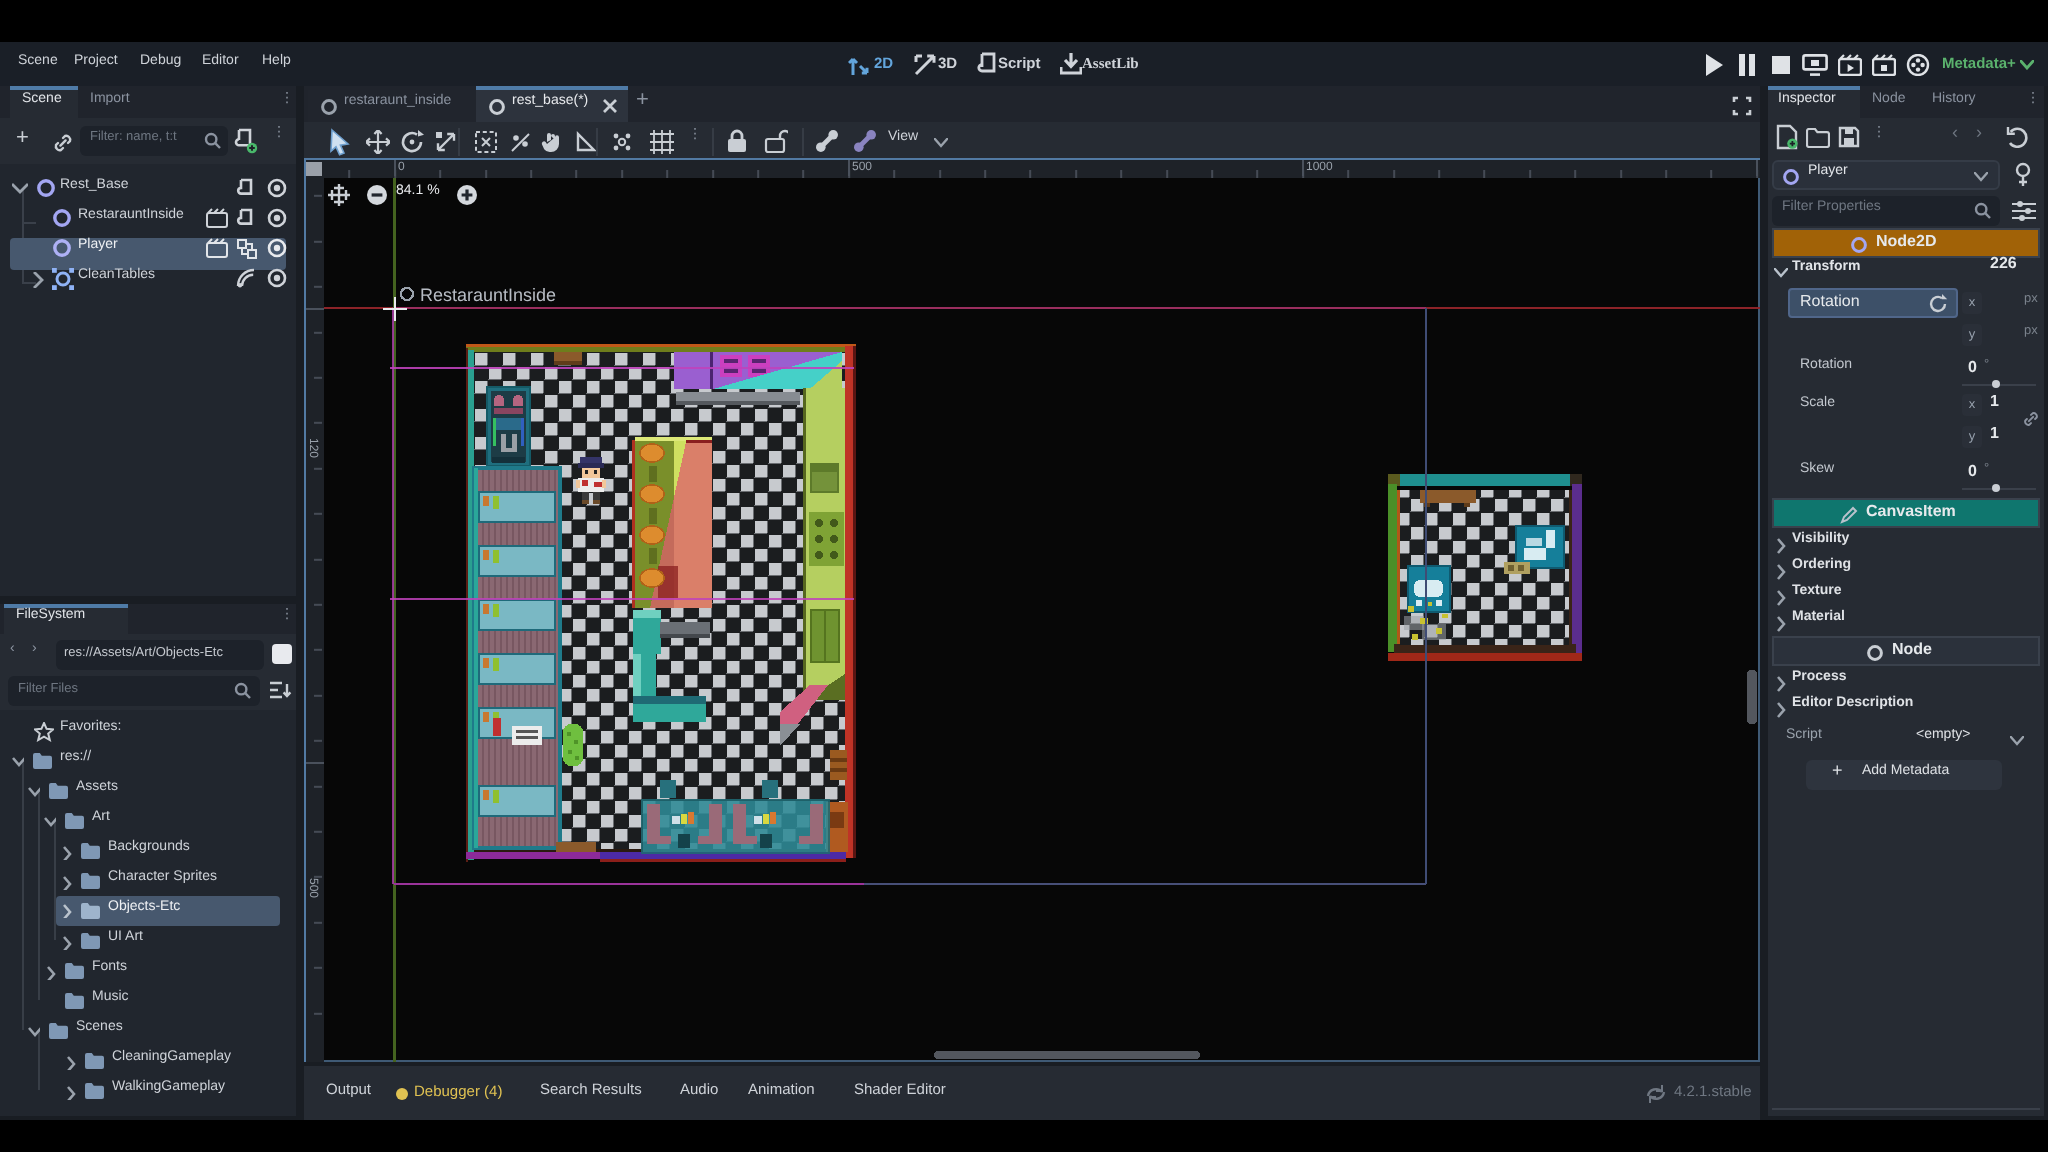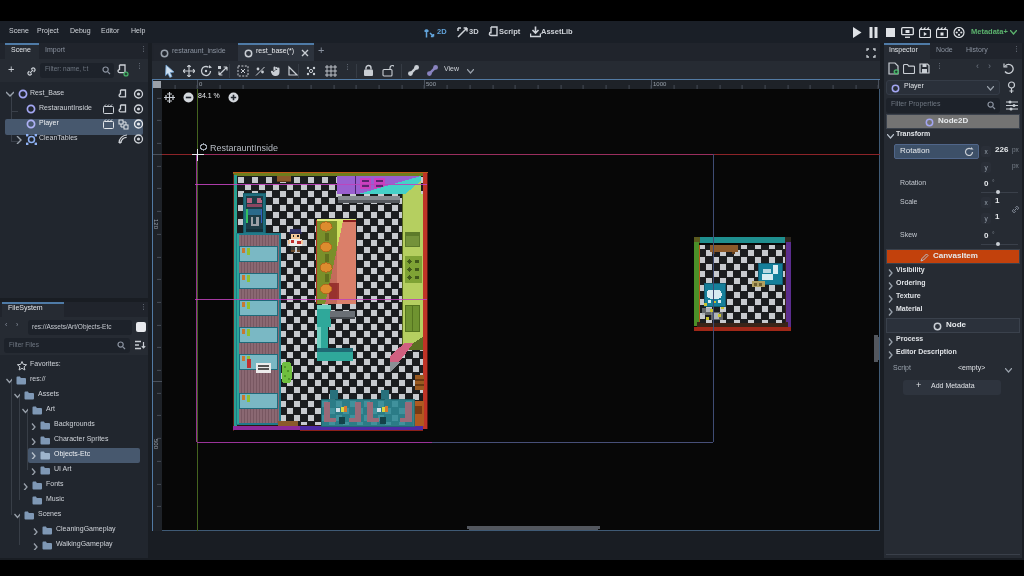--- a/index.html
+++ b/index.html
@@ -40,21 +40,21 @@
       </svg>
     <span class="abs bold txt" style="left:469px;top:6px;font-size:7.5px;">3D</span>
     <svg class="abs" style="left:488px;top:5px;" width="10" height="12" viewBox="0 0 10 12">
         <path d="M3 1 h6 v8.5 h-6 M3 1 v6.5 M3 9.5 a1.6 1.6 0 0 1 0 -3.2 M3 9.5 h2" stroke="#cfd3d9" fill="none" stroke-width="1.4"></path>
       </svg>
     <span class="abs bold txt" style="left:499px;top:6px;font-size:7.5px;">Script</span>
     <svg class="abs" style="left:530px;top:5px;" width="11" height="12" viewBox="0 0 11 12">
         <path d="M5.5 0.5 v6 M2.5 4 L5.5 7.2 L8.5 4" stroke="#cfd3d9" stroke-width="1.6" fill="none"></path>
         <path d="M0.5 7.5 v3 h10 v-3" stroke="#cfd3d9" stroke-width="1.5" fill="none"></path>
       </svg>
-    <span class="abs bold txt" style="left:541px;top:6px;font-size:7.5px;">AssetLib</span>
+    <span class="abs bold txt" style="left:541px;top:6px;font-size:7.5px;font-family:Liberation Serif, serif;">AssetLib</span>
 
     <svg class="abs" style="left:852px;top:6px;" width="10" height="11">
         <path d="M1 0 L9.5 5.5 L1 11 Z" fill="#dfe2e6"></path>
       </svg>
     <svg class="abs" style="left:869px;top:6px;" width="9" height="11">
         <rect x="0.5" width="3" height="11" fill="#dfe2e6"></rect>
         <rect x="5.5" width="3" height="11" fill="#dfe2e6"></rect>
       </svg>
     <svg class="abs" style="left:886px;top:7px;" width="9" height="9">
         <rect width="9" height="9" fill="#dfe2e6"></rect>
@@ -728,20 +728,34 @@
         <circle cx="5.5" cy="5.5" r="5" fill="#d4d8dd"></circle>
         <path d="M2.8 5.5 h5.4" stroke="#21262e" stroke-width="1.6"></path>
       </svg>
     <span class="abs" style="left:34px;top:1px;font-size:7px;color:#e8eaed;">84.1 %</span>
     <svg class="abs" style="left:64px;top:1px;" width="11" height="11">
         <circle cx="5.5" cy="5.5" r="5" fill="#d4d8dd"></circle>
         <path d="M2.8 5.5 h5.4 M5.5 2.8 v5.4" stroke="#21262e" stroke-width="1.6"></path>
       </svg>
   </div>
 
+  <div class="abs panel" style="left:152px;top:533px;width:728px;height:27px;">
+    <span class="abs" style="left:11px;top:7px;font-size:7.5px;color:#cfd3d9;">Output</span>
+    <span class="abs" style="left:46px;top:11px;width:6px;height:6px;border-radius:3px;background:#e0c252;"></span>
+    <span class="abs" style="left:55px;top:8px;font-size:7.5px;color:#e0c252;">Debugger (4)</span>
+    <span class="abs" style="left:118px;top:7px;font-size:7.5px;color:#cfd3d9;">Search Results</span>
+    <span class="abs" style="left:188px;top:7px;font-size:7.5px;color:#cfd3d9;">Audio</span>
+    <span class="abs" style="left:222px;top:7px;font-size:7.5px;color:#cfd3d9;">Animation</span>
+    <span class="abs" style="left:275px;top:7px;font-size:7.5px;color:#cfd3d9;">Shader Editor</span>
+    <svg class="abs" style="left:671px;top:9px;" width="10" height="10" viewBox="0 0 10 10">
+        <path d="M1 6 a4 4 0 0 1 7 -2 M9 4 a4 4 0 0 1 -7 2" stroke="#6f7782" stroke-width="1.2" fill="none"></path>
+        <path d="M8 0.5 v3 h-3 M2 9.5 v-3 h3" stroke="#6f7782" stroke-width="1" fill="none"></path>
+      </svg>
+    <span class="abs" style="left:685px;top:8px;font-size:7.5px;color:#6f7782;">4.2.1.stable</span>
+  </div>
 
   <div class="abs panel" style="left:884px;top:43px;width:138px;height:515px;" id="inspector">
     <div class="abs tabbar" style="left:0;top:0;width:138px;height:16px;"></div>
     <div class="abs panel" style="left:0;top:0;width:46px;height:16px;border-top:2px solid #4f7ba7;"></div>
     <span class="abs" style="left:5px;top:3px;font-size:7px;color:#e2e5e9;">Inspector</span>
     <span class="abs dim" style="left:52px;top:3px;font-size:7px;">Node</span>
     <span class="abs dim" style="left:82px;top:3px;font-size:7px;">History</span>
     <span class="abs dim" style="left:129px;top:2px;font-size:7px;">⋮</span>
 
     <svg class="abs" style="left:4px;top:19px;" width="11" height="13" viewBox="0 0 11 13">
@@ -786,40 +800,40 @@
           <path d="M5.6 5.6 L8 8" stroke="#8b93a0" stroke-width="1.2"></path>
         </svg>
     </div>
     <svg class="abs" style="left:122px;top:57px;" width="12" height="11" viewBox="0 0 12 11">
         <path d="M0 2 h12 M0 5.5 h12 M0 9 h12" stroke="#c9ced4" stroke-width="1.1"></path>
         <circle cx="4" cy="2" r="1.5" fill="#c9ced4"></circle>
         <circle cx="8" cy="5.5" r="1.5" fill="#c9ced4"></circle>
         <circle cx="5" cy="9" r="1.5" fill="#c9ced4"></circle>
       </svg>
 
-    <div class="abs" style="left:2px;top:71px;width:134px;height:15px;background:#737373;border:1px solid #3a414c;">
+    <div class="abs" style="left:2px;top:71px;width:134px;height:15px;background:#a16207;border:1px solid #3a414c;">
       <svg class="abs" style="left:38px;top:3px;" width="9" height="9">
           <circle cx="4.5" cy="4.5" r="3.2" stroke="#a3a6f2" stroke-width="1.5" fill="none"></circle>
         </svg>
       <span class="abs bold" style="left:51px;top:1px;font-size:8px;color:#e6e9ec;">Node2D</span>
     </div>
     <svg class="abs" style="left:3px;top:91px;" width="7" height="5">
         <path d="M0 0 L3.5 4 L7 0" stroke="#b9c2cc" stroke-width="1.2" fill="none"></path>
       </svg>
     <span class="abs bold" style="left:12px;top:87px;font-size:7px;color:#e2e5e9;">Transform</span>
 
     <div class="abs" style="left:10px;top:101px;width:85px;height:15px;background:#3d5068;border:1px solid #50668a;border-radius:2px;">
       <span class="abs" style="left:5px;top:1px;font-size:8px;color:#e6e9ec;">Rotation</span>
       <svg class="abs" style="right:4px;top:2px;" width="10" height="10" viewBox="0 0 10 10">
           <path d="M8.5 5 a3.5 3.5 0 1 1 -1.5 -2.9" stroke="#c9ced4" stroke-width="1.2" fill="none"></path>
           <path d="M7 0 v2.6 h2.6" fill="#c9ced4"></path>
         </svg>
     </div>
     <span class="abs" style="left:97px;top:103px;width:10px;height:11px;background:#2a2f38;border-radius:2px;font-size:6.5px;color:#97a1ad;text-align:center;line-height:11px;">x</span>
-    <span class="abs bold" style="left:111px;top:102px;font-size:8px;color:#e6e9ec;">226</span>
+    <span class="abs bold" style="left:111px;top:84px;font-size:8px;color:#e6e9ec;">226</span>
     <span class="abs" style="left:128px;top:103px;font-size:6.5px;color:#7a828c;">px</span>
     <span class="abs" style="left:97px;top:119px;width:10px;height:11px;background:#2a2f38;border-radius:2px;font-size:6.5px;color:#97a1ad;text-align:center;line-height:11px;">y</span>
     <span class="abs bold" style="left:111px;top:118px;font-size:13px;color:#e6e9ec;margin-left:36px;">197</span>
     <span class="abs" style="left:128px;top:119px;font-size:6.5px;color:#7a828c;">px</span>
 
     <span class="abs" style="left:16px;top:136px;font-size:7px;color:#c3c8cf;">Rotation</span>
     <span class="abs bold" style="left:100px;top:136px;font-size:8px;color:#e6e9ec;">0</span>
     <span class="abs" style="left:108px;top:136px;font-size:6.5px;color:#7a828c;">°</span>
     <div class="abs" style="left:97px;top:149px;width:37px;height:1px;background:#3a404a;"></div>
     <div class="abs" style="left:112px;top:147px;width:4px;height:4px;border-radius:2px;background:#c9ced4;"></div>
@@ -832,21 +846,21 @@
     <svg class="abs" style="left:127px;top:162px;" width="9" height="9" viewBox="0 0 11 11">
         <path d="M4.2 6.8 L6.8 4.2 M3 5.5 L2 6.5 a2 2 0 0 0 2.5 2.5 L5.5 8 M5.5 3 L6.5 2 a2 2 0 0 1 2.5 2.5 L8 5.5" stroke="#8b93a0" stroke-width="1.2" fill="none" stroke-linecap="round"></path>
       </svg>
 
     <span class="abs" style="left:16px;top:188px;font-size:7px;color:#c3c8cf;">Skew</span>
     <span class="abs bold" style="left:100px;top:188px;font-size:8px;color:#e6e9ec;">0</span>
     <span class="abs" style="left:108px;top:188px;font-size:6.5px;color:#7a828c;">°</span>
     <div class="abs" style="left:97px;top:201px;width:37px;height:1px;background:#3a404a;"></div>
     <div class="abs" style="left:112px;top:199px;width:4px;height:4px;border-radius:2px;background:#c9ced4;"></div>
 
-    <div class="abs" style="left:2px;top:206px;width:134px;height:15px;background:#c2410c;border:1px solid #3a414c;">
+    <div class="abs" style="left:2px;top:206px;width:134px;height:15px;background:#0f766e;border:1px solid #3a414c;">
       <svg class="abs" style="left:33px;top:3px;" width="9" height="9" viewBox="0 0 9 9">
           <path d="M1 8 L2 5.5 L6.5 1 L8 2.5 L3.5 7 Z" fill="none" stroke="#b9c2cc" stroke-width="1"></path>
         </svg>
       <span class="abs bold" style="left:46px;top:1px;font-size:8px;color:#e6e9ec;">CanvasItem</span>
     </div>
     <svg class="abs" style="left:4px;top:226px;" width="5" height="8">
         <path d="M1 0.5 L4 4 L1 7.5" stroke="#9aa2ac" stroke-width="1.3" fill="none"></path>
       </svg>
     <span class="abs bold" style="left:12px;top:223px;font-size:7px;color:#dfe2e6;">Visibility</span>
     <svg class="abs" style="left:4px;top:239px;" width="5" height="8">

